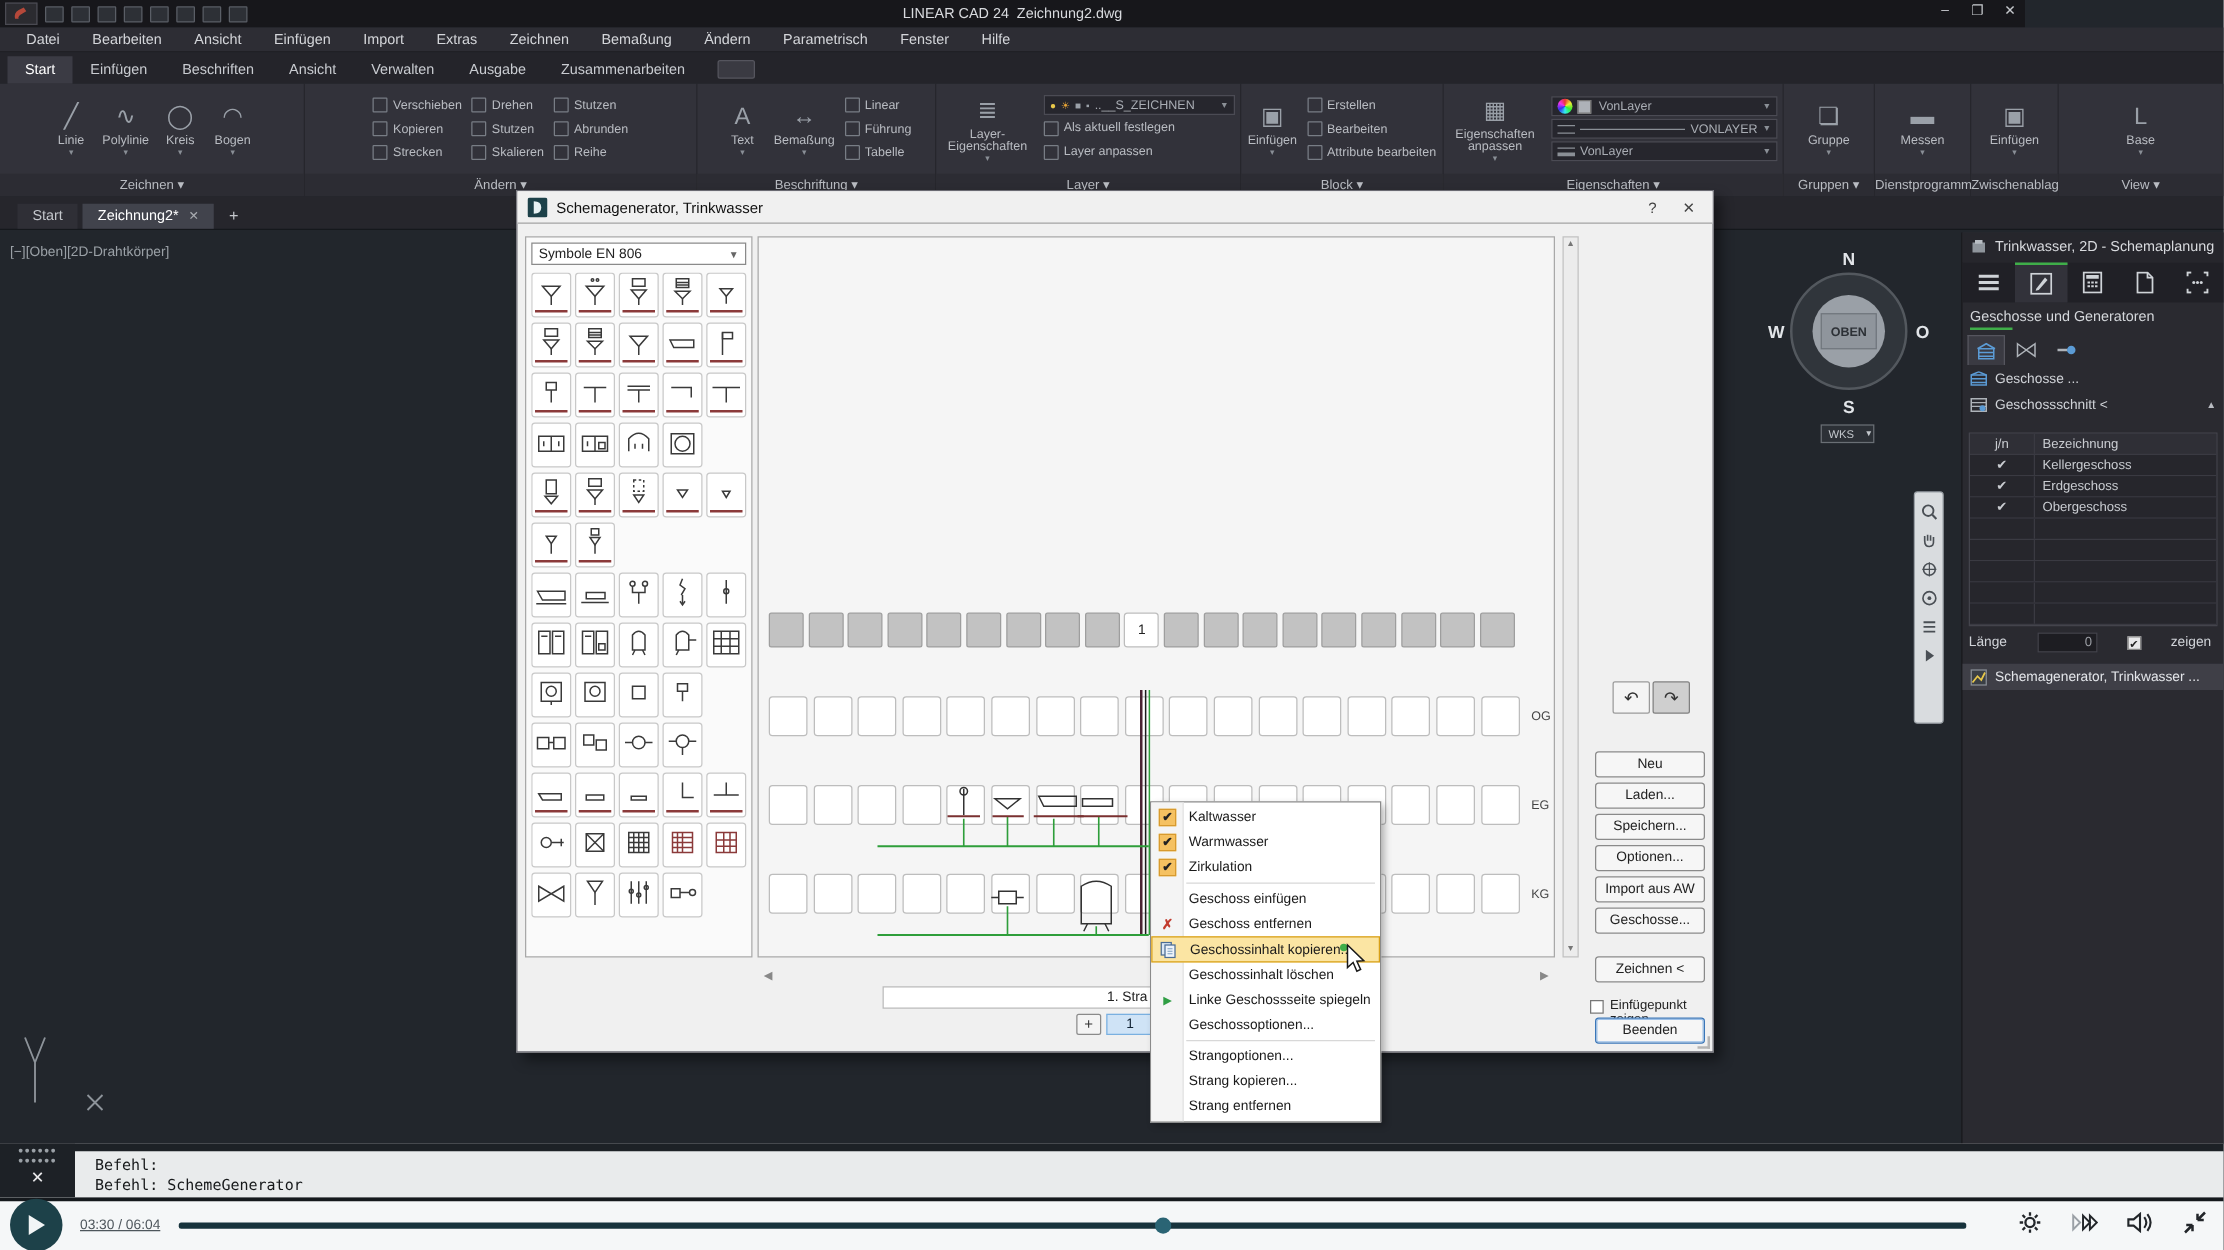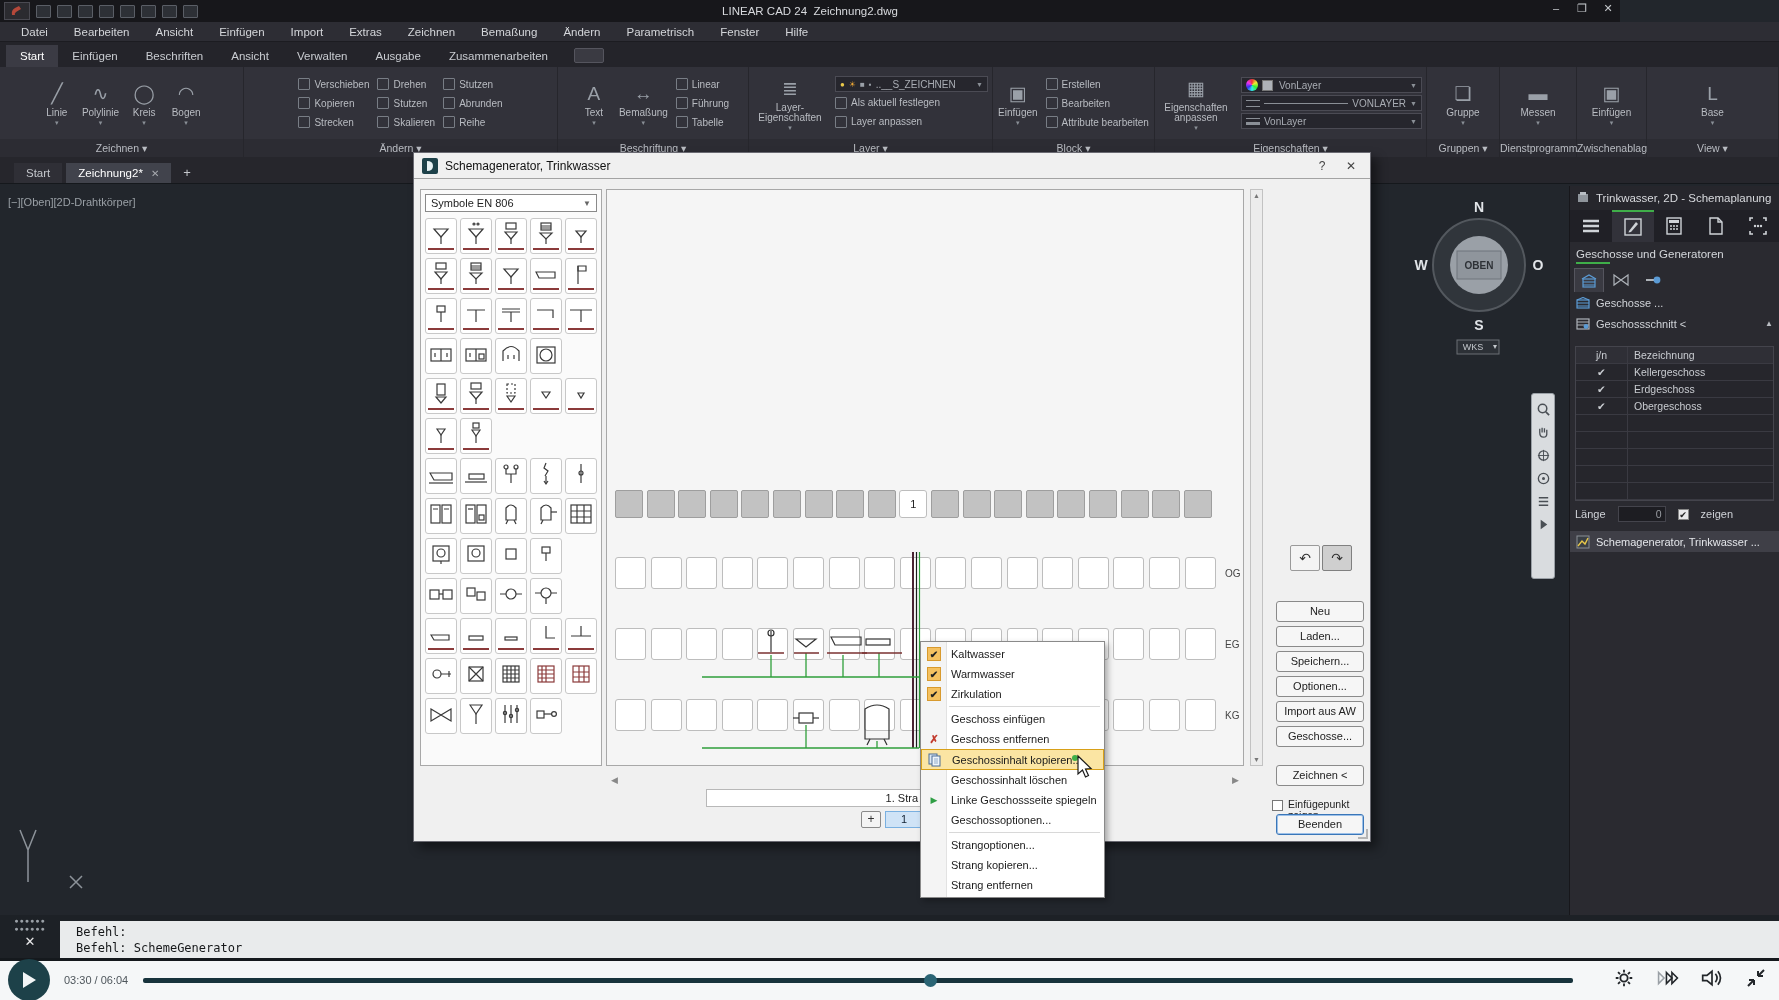--- a/index.html
+++ b/index.html
@@ -74,21 +74,21 @@
   .sp-underline { width:34px; height:2px; margin-left:6px; }
   .sp-subtabs { display:flex; gap:2px; padding:4px 4px 0 4px; }
   .sp-subtab { width:30px; height:24px; display:flex; align-items:center; justify-content:center; }
   .sp-subtab.active { background:#3a3a42; border:1px solid #55555e; border-bottom:none; }
   .sp-tree-row { height:21px; display:flex; align-items:center; gap:6px; padding:0 6px; font-size:11px; }
   .sp-tree-row .tri-up { margin-left:auto; color:#b9bcc2; font-size:8px; }
   .sp-table { position:absolute; left:5px; top:160px; width:199px; border:1px solid #44444c; }
   .sp-tr { display:flex; height:17px; border-bottom:1px solid #3a3a42; background:#26262c; }
   .sp-td1 { width:52px; border-right:1px solid #3a3a42; text-align:center; font-size:10.5px; color:#c9ccd1; line-height:16px; }
   .sp-td2 { flex:1; font-size:10.5px; color:#c9ccd1; line-height:16px; padding-left:6px; }
-  .sp-length { position:absolute; left:5px; top:320px; width:199px; display:flex; align-items:center; gap:12px; font-size:11px; }
+  .sp-length { position:absolute; left:5px; top:320px; width:199px; display:flex; align-items:center; gap:24px; font-size:11px; }
   .sp-input { width:48px; height:16px; background:#1d1d22; border:1px solid #44444c; color:#9a9da3; font-size:10.5px; text-align:right; padding-right:3px; line-height:15px; }
   .sp-cbx { width:11px; height:11px; background:#e8e8ea; border:1px solid #888; color:#222; font-size:9px; line-height:10px; text-align:center; }
   .sp-status { position:absolute; left:0; top:345px; width:210px; height:21px; background:#3f3f47; display:flex; align-items:center; gap:6px; padding:0 6px; font-size:11px; color:#e4e6ea; white-space:nowrap; overflow:hidden; }
 
   
   .dialog { position:absolute; left:413px; top:152px; width:958px; height:690px; background:#f0f0f0; border:1px solid #6a6a72; box-shadow:6px 6px 10px rgba(0,0,0,.45); }
   .dlg-title { height:26px; display:flex; align-items:center; gap:7px; padding:0 8px; background:#f0f0f0; border-bottom:1px solid #a3a3a3; }
   .dlg-title-text { font-size:12px; color:#111; flex:1; }
   .dlg-help, .dlg-close { font-size:12px; color:#444; width:22px; text-align:center; }
   .palette { position:absolute; left:6px; top:36px; width:182px; height:577px; background:#fafafa; border:1px solid #a8a8a8; }
@@ -132,21 +132,21 @@
   
   .cmdbar { position:absolute; left:0; top:915px; width:1779px; height:43px; background:#e9ebec; border-top:6px solid #1d2126; }
   .cmd-grip { position:absolute; left:0; top:-6px; width:60px; height:43px; background:#1d2126; color:#e8e8ea; }
   .cmd-grip .dots { font-size:7px; letter-spacing:1px; color:#9aa0a6; text-align:center; line-height:8px; padding-top:2px; }
   .cmd-grip .x { font-size:13px; text-align:center; line-height:18px; }
   .cmd-lines { position:absolute; left:76px; top:3px; font-family:"DejaVu Sans Mono", monospace; font-size:12px; color:#16181a; line-height:16px; white-space:pre; }
 
   
   .player { position:absolute; left:0; top:958px; width:1779px; height:42px; background:#f5f7f8; border-top:3px solid #15191d; }
   .play-btn { position:absolute; left:8px; top:-2px; width:42px; height:42px; border-radius:50%; background:#1d4149; display:flex; align-items:center; justify-content:center; }
-  .ptime { position:absolute; left:64px; top:13px; font-size:11px; color:#4e565c; }
+  .ptime { position:absolute; left:64px; top:13px; font-size:11px; color:#4e565c;text-decoration:underline; }
   .pbar { position:absolute; left:143px; top:17px; width:1430px; height:5px; background:#17333c; border-radius:2px; }
   .pdot { position:absolute; top:-4px; width:13px; height:13px; border-radius:50%; background:#2a6474; }
   .picons { position:absolute; right:12px; top:6px; display:flex; gap:22px; align-items:center; }
   .picons svg { width:22px; height:22px; }
 </style>
 </head>
 <body>
 
 <div id="app">
 

